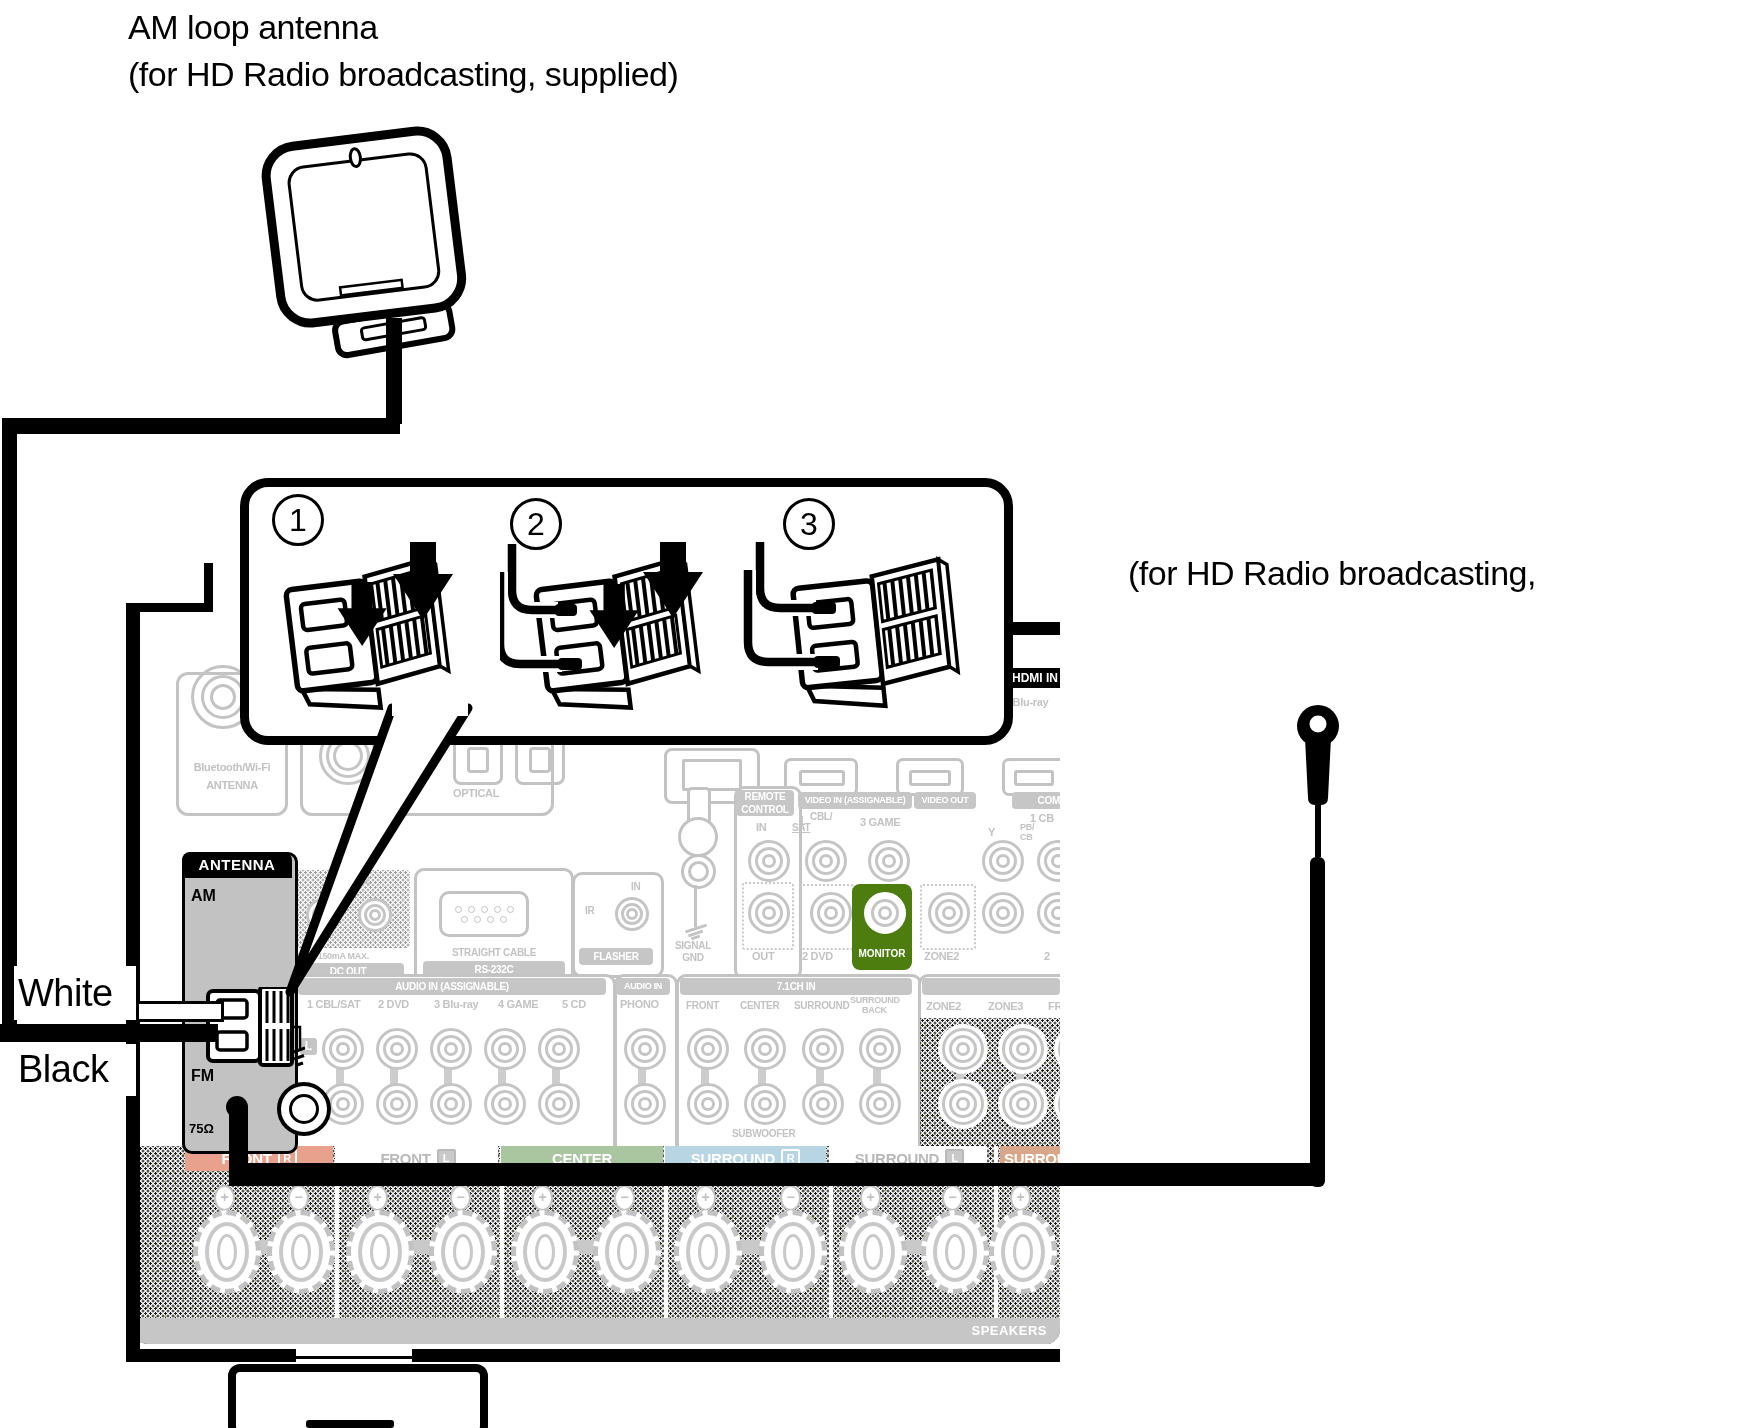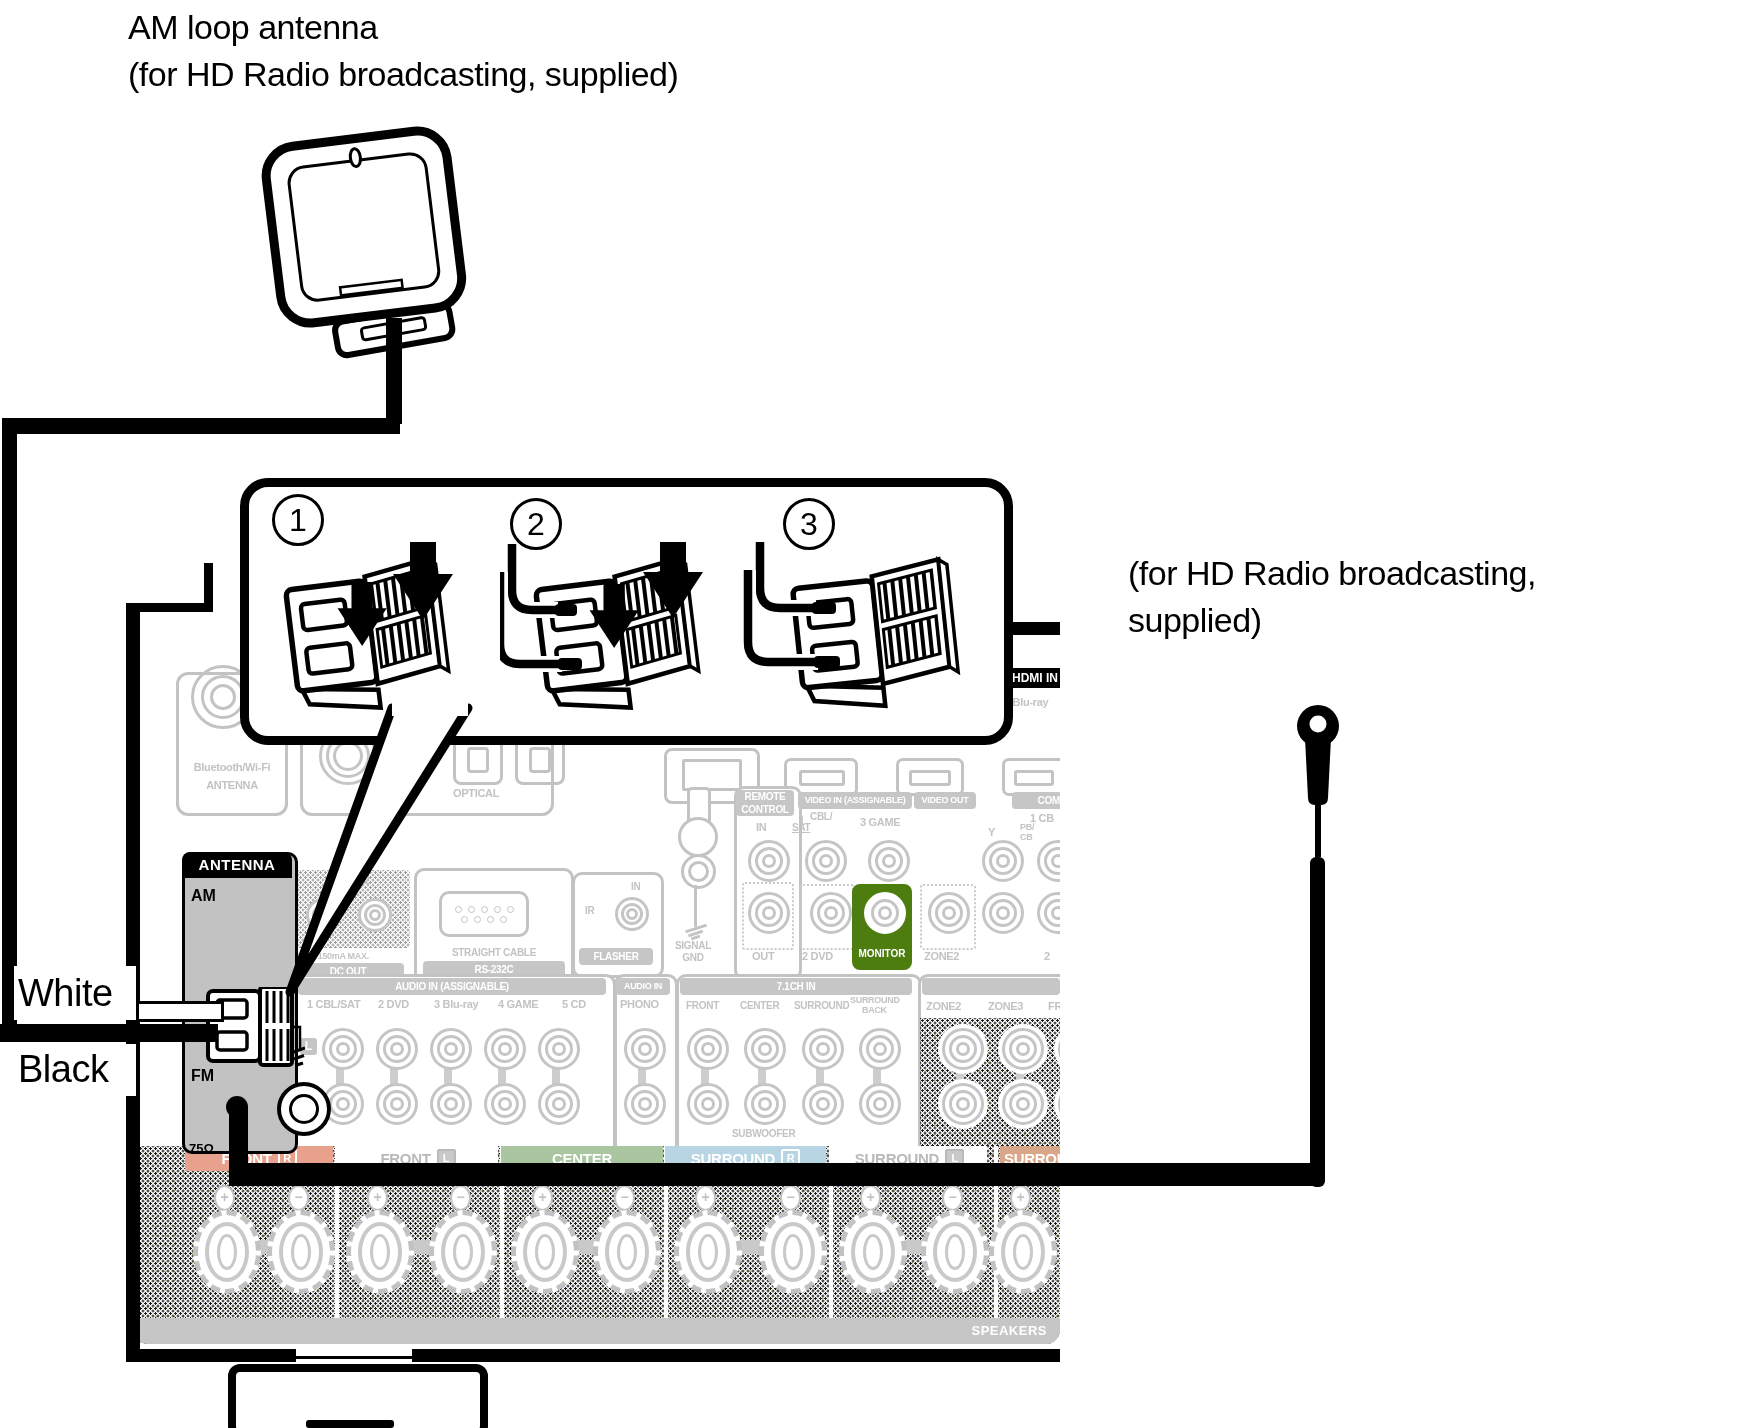--- a/index.html
+++ b/index.html
@@ -381,21 +381,21 @@
         <line x1="86" y1="66" x2="100" y2="61"></line>
           <line x1="89" y1="72" x2="99" y2="68.5"></line>
           <line x1="92" y1="78" x2="98" y2="76"></line>
       </g>
     </svg>
     <div class="antlab" style="left:6px;top:212px;">FM</div>
 
     <div class="abs" style="left:92px;top:227px;width:46px;height:46px;border:4px solid #000;border-radius:50%;background:#fff;">
       <div class="abs" style="inset:8px;border:3px solid #000;border-radius:50%;background:#fff;"></div>
     </div>
-    <div class="antlab" style="left:4px;top:266px;font-size:13px;margin-top:20px;">75Ω</div>
+    <div class="antlab" style="left:4px;top:266px;font-size:13px;">75Ω</div>
   </div>
 </div>
 
 <div class="blk" style="left:126px;top:603px;width:14px;height:752px;"></div>
 <div class="blk" style="left:126px;top:603px;width:85px;height:9px;"></div>
 <div class="blk" style="left:204px;top:563px;width:9px;height:49px;"></div>
 <div class="blk" style="left:995px;top:622px;width:65px;height:13px;"></div>
 <div class="blk" style="left:126px;top:1349px;width:170px;height:13px;"></div>
 <div class="blk" style="left:296px;top:1356px;width:116px;height:3px;"></div>
 <div class="blk" style="left:412px;top:1349px;width:648px;height:13px;"></div>
@@ -501,21 +501,20 @@
   </g>
   <g>
     <path d="M6,28 V100 Q6,120 26,120 H76" fill="none" stroke="#fff" stroke-width="16"></path>
     <path d="M6,28 V100 Q6,120 26,120 H76" fill="none" stroke="#000" stroke-width="8.5"></path>
     <rect x="72" y="114" width="26" height="12" rx="4" fill="#000"></rect>
   </g>
 </svg>
 
 <div class="abs bigtxt" style="left:1128px;top:550px;">
   <div>(for HD Radio broadcasting,</div>
-  <div>supplied)</div>
 </div>
 
 <svg class="abs" id="fm-ant" width="62" height="492" viewBox="0 0 62 492">
   <circle cx="30" cy="28" r="21" fill="#000"></circle>
   <circle cx="30" cy="26" r="8.5" fill="#fff"></circle>
   <path d="M17,40 L43,40 L40,100 Q40,107 33,107 L27,107 Q20,107 20,100 Z" fill="#000"></path>
   <rect x="27" y="107" width="6" height="52" fill="#000"></rect>
   <rect x="22" y="159" width="15" height="330" rx="6" fill="#000"></rect>
 </svg>
 

